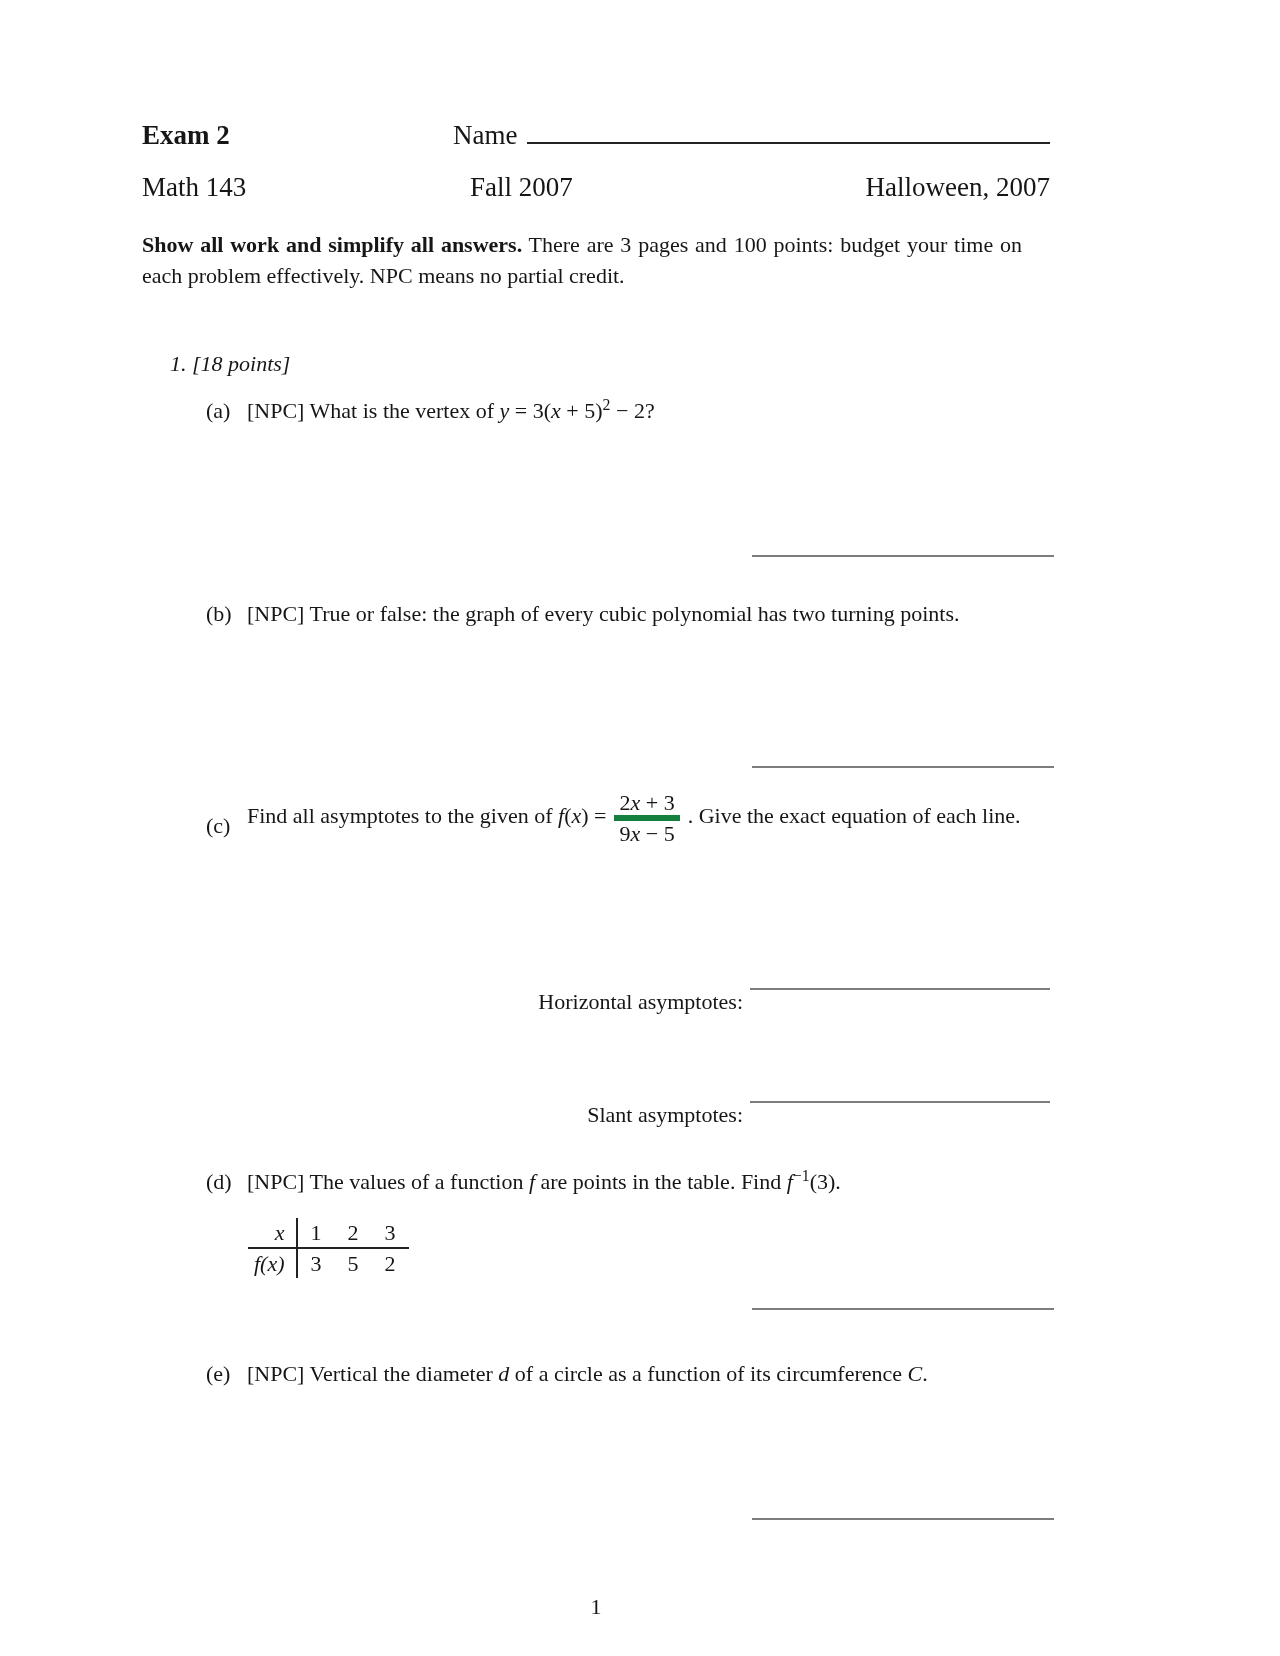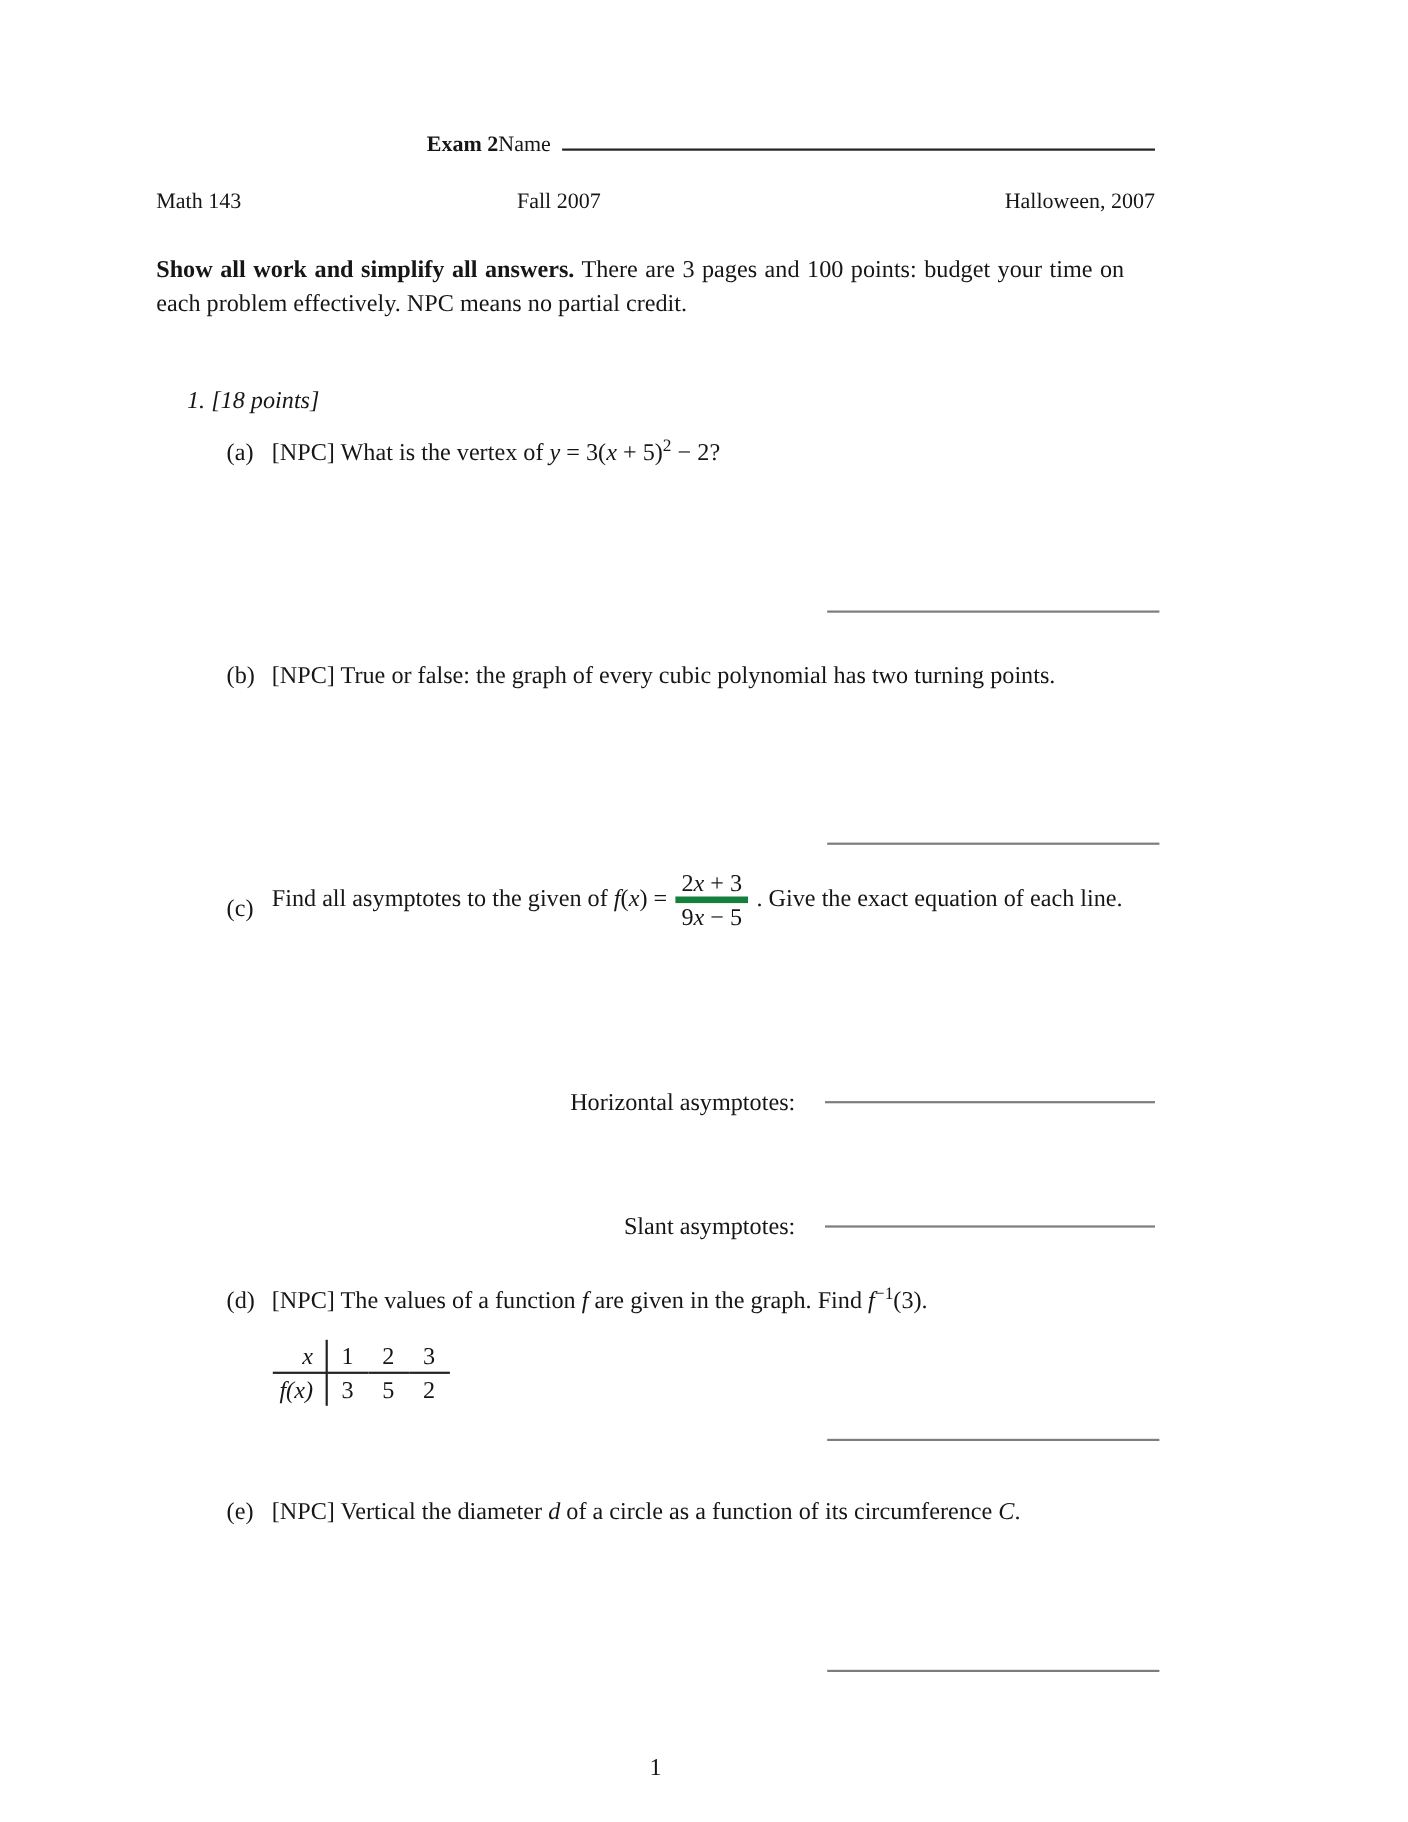--- a/index.html
+++ b/index.html
@@ -7,21 +7,21 @@
     position:relative;
     width:1280px; height:1656px;
     background:#ffffff;
     font-family:"Liberation Serif","DejaVu Serif",serif;
     color:#161616;
     font-size:22px;
     line-height:1.32;
     overflow:hidden;
   }
   .abs { position:absolute; }
-  .hdr { font-size:20px;text-align:right; }
+  .hdr { font-size:27px; }
   .b { font-weight:700; }
   .mi { font-style:italic; }
   sup.msup { font-size:0.72em; line-height:0; }
   
   .row1 { left:142px; top:118px; width:908px; display:flex; align-items:baseline; }
   .exam-title { width:311px; font-weight:700; }
   .namefill { flex:1; margin-left:10px; border-bottom:2px solid #222222; }
   
   .row2 { left:142px; top:170px; width:908px; height:40px; }
   .row2 span { position:absolute; white-space:nowrap; }
@@ -32,21 +32,21 @@
   .part { left:206px; width:844px; }
   .plabel { position:absolute; left:0; top:0; }
   .pbody { margin-left:41px; width:804px; }
   .pbody.wide { width:812px; }
   
   .frac { display:inline-block; vertical-align:middle; text-align:center; margin:0 8px; }
   .frac .num, .frac .den { display:block; padding:0 5px; line-height:1.15; }
   .frac .den { border-top:6px solid #15803d; }
   
   .lineonly { position:absolute; left:752px; width:302px; height:0; border-bottom:2px solid #7d7d7d; }
-  .ansrow { position:absolute; left:142px; width:908px; display:flex; justify-content:flex-end; align-items:center; line-height:27px;gap:20px; }
+  .ansrow { position:absolute; left:142px; width:908px; display:flex; justify-content:flex-end; align-items:flex-start; line-height:27px; }
   .anslabel { margin-right:7px; white-space:nowrap; }
   .ansblank { width:300px; border-bottom:2px solid #7d7d7d; }
   
   .vtable { position:absolute; left:248px; top:1218px; border-collapse:collapse; }
   .vtable td { padding:2px 13px; text-align:center; font-size:22px; line-height:25px; }
   .vtable td.rowhead { border-right:2px solid #222222; text-align:right; padding-left:6px; padding-right:11px; }
   .vtable tr.first td { border-bottom:2px solid #222222; }
   
   .footer { left:142px; top:1592px; width:908px; text-align:center; }
 </style>
@@ -113,21 +113,21 @@
     <span class="anslabel">Slant asymptotes:</span>
     <span class="ansblank"></span>
   </div>
 
   <div class="abs part" style="top:1167px;">
     <span class="plabel">(d)</span>
     <div class="pbody">
       <span>[NPC]</span>
       <span>The values of a function</span>
       <span class="mi">f</span>
-      <span>are given in the graph. Find</span>
+      <span>are points in the table. Find</span>
       <span class="mi">f</span><sup class="msup">−1</sup><span>(3).</span>
     </div>
   </div>
 
   <table class="vtable">
     <tbody>
         <tr class="first">
       <td class="rowhead mi">x</td>
       <td>1</td>
       <td>2</td>

